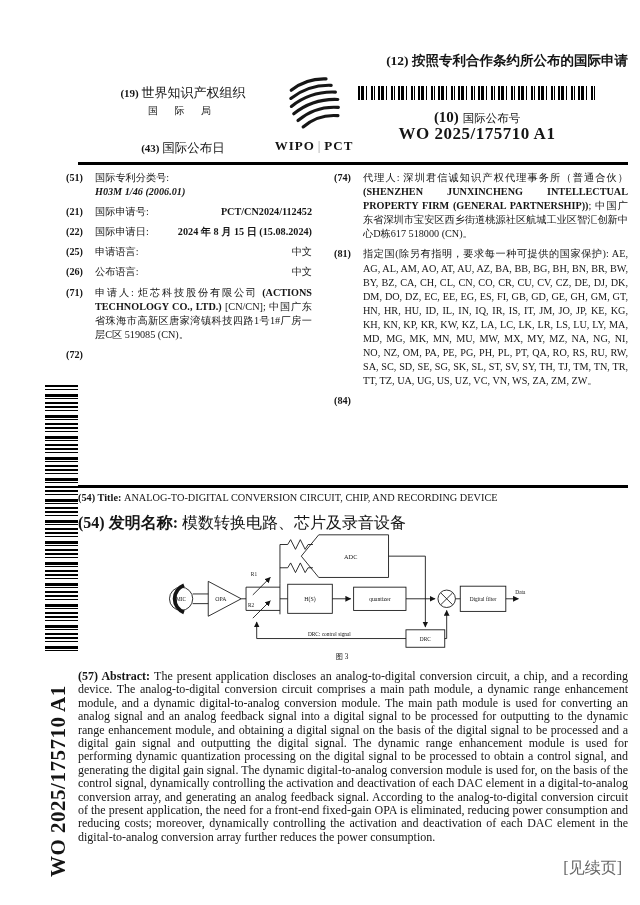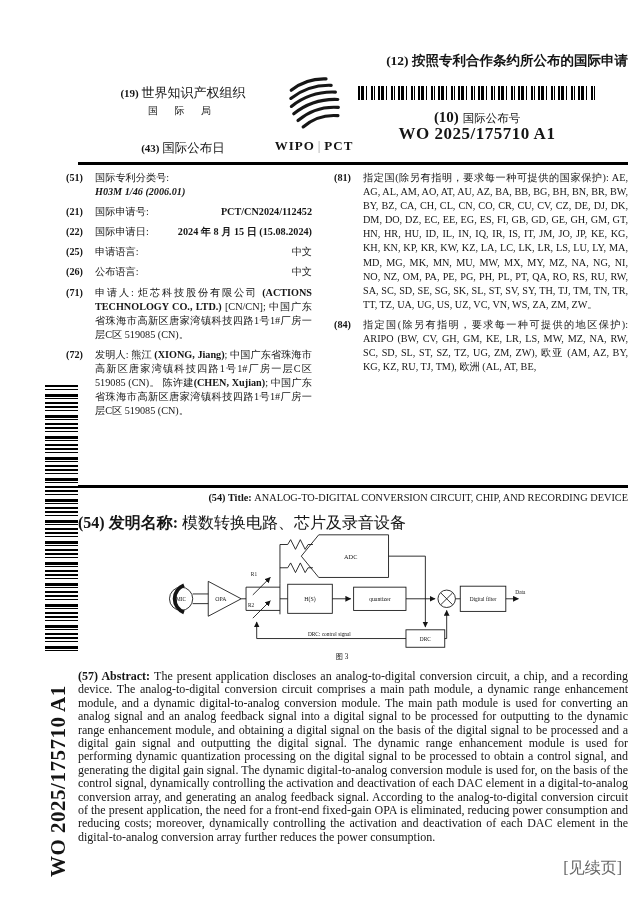--- a/index.html
+++ b/index.html
@@ -34,21 +34,21 @@
   .col-right{left:334px;width:294px;}
   .item{position:relative;padding-left:29px;margin-bottom:6px;}
   .item .num{position:absolute;left:0;top:0;font-weight:bold;}
   .just{text-align:justify;}
   .fieldrow{display:flex;}
   .fieldrow .val{margin-left:auto;font-weight:bold;white-space:nowrap;}
   .fieldrow .valp{margin-left:auto;}
   .ipc-val{font-weight:bold;font-style:italic;}
   .prio{display:flex;justify-content:space-between;}
   
-  .title-en{position:absolute;top:492px;left:78px;right:12px;font-size:10.3px;text-align:right;}
+  .title-en{position:absolute;top:492px;left:78px;right:12px;font-size:10.3px;}
   .title-zh{position:absolute;top:513px;left:78px;right:12px;font-size:16px;}
   
   .figure{position:absolute;top:529px;left:152px;width:380px;}
   .figure svg{display:block;}
   .ft{font-family:"Liberation Serif","DejaVu Serif",serif;fill:#151515;}
   
   .abstract{position:absolute;top:670px;left:78px;right:12px;
             font-size:12px;line-height:13.4px;text-align:justify;}
   
   .barcode-side{position:absolute;left:45px;top:385px;width:33px;height:268px;
@@ -118,32 +118,34 @@
       <span class="num">(26)</span>
       <span>公布语言:</span>
       <span class="valp">中文</span>
     </div>
     <div class="item just">
       <span class="num">(71)</span>
       <span><span>申请人: 炬芯科技股份有限公司 </span><span class="b">(ACTIONS TECHNOLOGY CO., LTD.)</span><span> [CN/CN]; 中国广东省珠海市高新区唐家湾镇科技四路1号1#厂房一层C区 519085 (CN)。</span></span>
     </div>
     <div class="item just">
       <span class="num">(72)</span>
-      <span><span>发明人: 熊江 </span><span class="b">(XIONG, Jiang)</span><span>; 中国广东省珠海市高新区唐家湾镇科技四路1号1#厂房一层C区 519085 (CN)。 陈许建</span><span class="b">(CHEN, Xujian)</span><span>; 中国广东省珠海市高新区唐家湾镇科技四路1号1#厂房一层C区 519085 (CN)。</span></span>
     </div>
   </div>
 
   <div class="col col-right">
+    <div class="item just">
+      <span class="num">(74)</span>
+      <span><span>代理人: 深圳君信诚知识产权代理事务所（普通合伙）</span><span class="b">(SHENZHEN JUNXINCHENG INTELLECTUAL PROPERTY FIRM (GENERAL PARTNERSHIP))</span><span>; 中国广东省深圳市宝安区西乡街道桃源社区航城工业区智汇创新中心D栋617 518000 (CN)。</span></span>
+    </div>
     <div class="item just">
       <span class="num">(81)</span>
       <span><span>指定国(除另有指明，要求每一种可提供的国家保护): AE, AG, AL, AM, AO, AT, AU, AZ, BA, BB, BG, BH, BN, BR, BW, BY, BZ, CA, CH, CL, CN, CO, CR, CU, CV, CZ, DE, DJ, DK, DM, DO, DZ, EC, EE, EG, ES, FI, GB, GD, GE, GH, GM, GT, HN, HR, HU, ID, IL, IN, IQ, IR, IS, IT, JM, JO, JP, KE, KG, KH, KN, KP, KR, KW, KZ, LA, LC, LK, LR, LS, LU, LY, MA, MD, MG, MK, MN, MU, MW, MX, MY, MZ, NA, NG, NI, NO, NZ, OM, PA, PE, PG, PH, PL, PT, QA, RO, RS, RU, RW, SA, SC, SD, SE, SG, SK, SL, ST, SV, SY, TH, TJ, TM, TN, TR, TT, TZ, UA, UG, US, UZ, VC, VN, WS, ZA, ZM, ZW。</span></span>
     </div>
     <div class="item just">
       <span class="num">(84)</span>
-      <span><span>指定国(除另有指明，要求每一种可提供的地区保护): ARIPO (BW, CV, GH, GM, KE, LR, LS, MW, MZ, NA, RW, SC, SD, SL, ST, SZ, TZ, UG, ZM, ZW), 欧亚 (AM, AZ, BY, KG, KZ, RU, TJ, TM), 欧洲 (AL, AT, BE,</span></span>
     </div>
   </div>
 
   <div class="rule rule2"></div>
 
   <div class="title-en"><span class="b">(54) Title: </span><span>ANALOG-TO-DIGITAL CONVERSION CIRCUIT, CHIP, AND RECORDING DEVICE</span></div>
   <div class="title-zh"><span class="b">(54) 发明名称: </span><span>模数转换电路、芯片及录音设备</span></div>
 
   <div class="figure">
     <svg width="380" viewBox="0 0 392 138">

